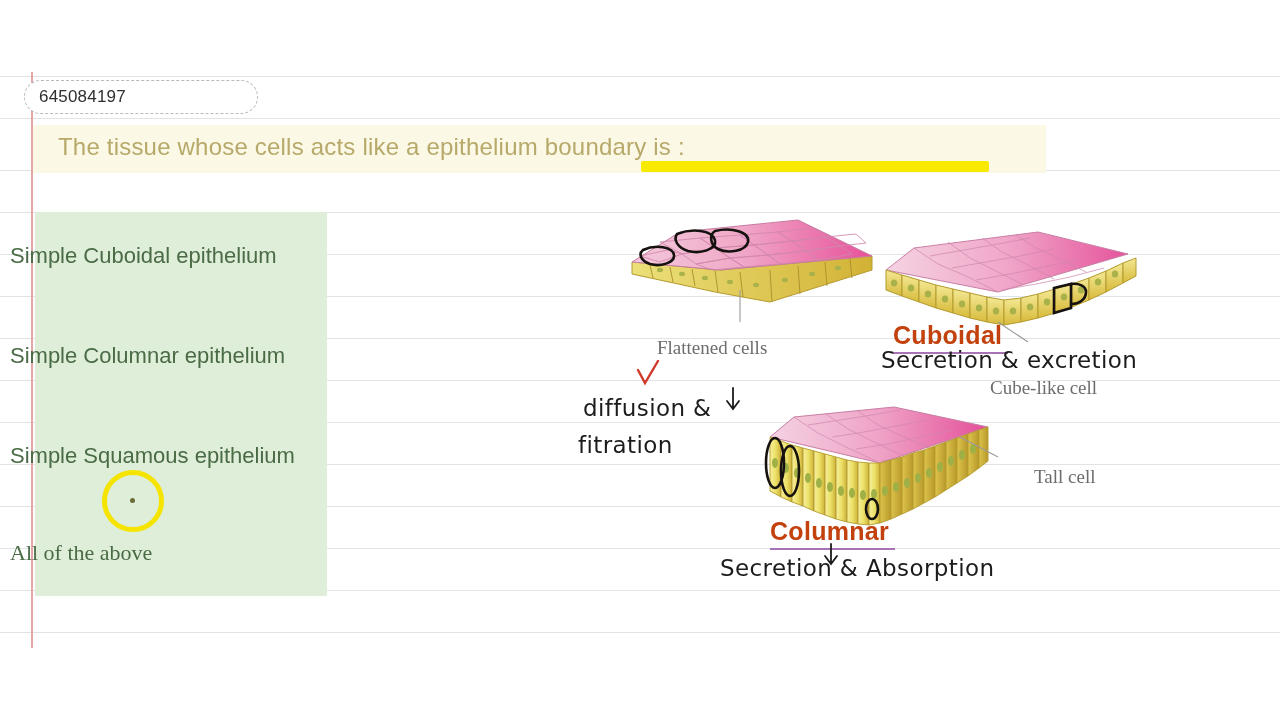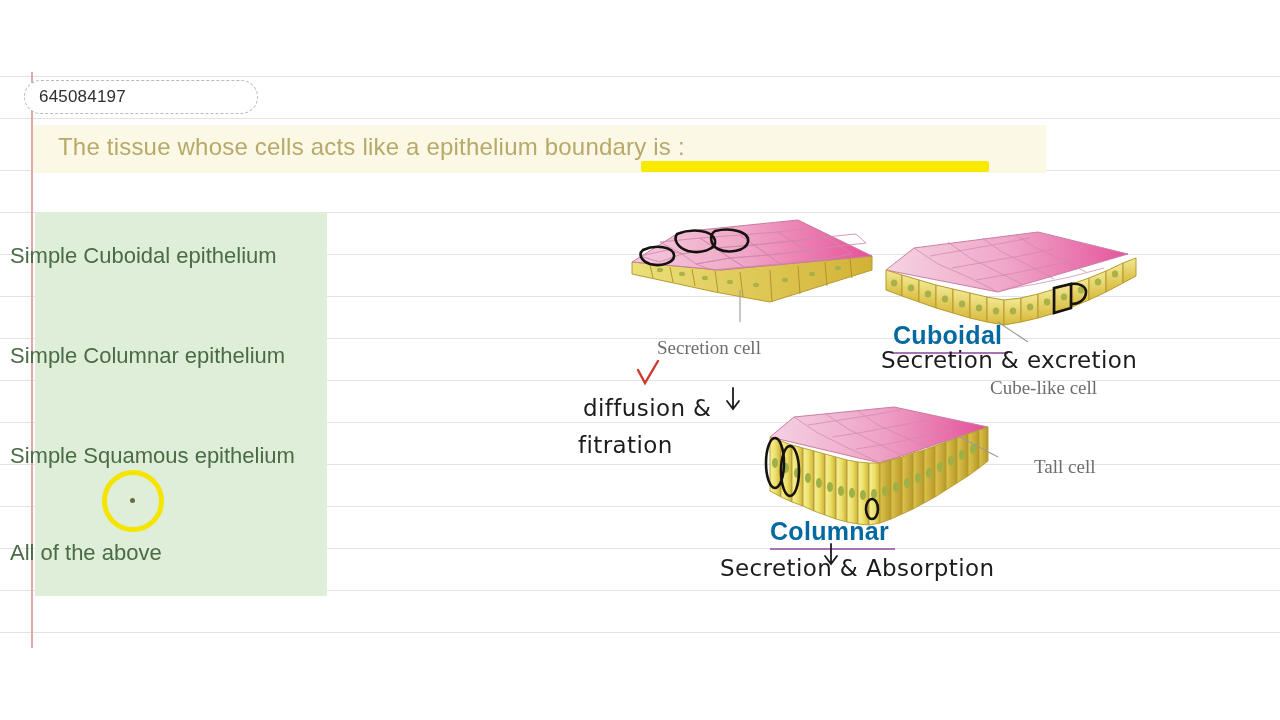--- a/index.html
+++ b/index.html
@@ -42,37 +42,37 @@
   .options{
     position:absolute;left:35px;top:212px;width:292px;height:384px;
     background:#dfeed9;
   }
   .opt{
     position:absolute;left:10px;font-size:22px;color:#4a6b45;white-space:nowrap;
   }
   .opt.o1{top:243px;}
   .opt.o2{top:343px;}
   .opt.o3{top:443px;}
-  .opt.o4{top:540px;}
+  .opt.o4{top:540px;font-family:Liberation Serif, serif;}
 
   .circle-mark{
     position:absolute;left:102px;top:470px;width:62px;height:62px;
     border:5px solid #f5e400;border-radius:50%;box-sizing:border-box;
   }
   .circle-dot{
     position:absolute;left:130px;top:498px;width:5px;height:5px;
     border-radius:50%;background:#6b6b3a;
   }
 
   
   .diagram{position:absolute;left:600px;top:195px;width:600px;height:420px;}
 
   .slab{position:absolute;}
   .lbl-type{
-    position:absolute;font-size:25px;color:#0369a1;font-weight:600;
+    position:absolute;font-size:25px;color:#c2410c;font-weight:600;
     letter-spacing:.3px;white-space:nowrap;
   }
   .lbl-type::after{
     content:"";position:absolute;left:0;right:-6px;bottom:-4px;height:2px;background:#a874b4;
   }
   .lbl-gray{
     position:absolute;font-family:"Liberation Serif", serif;font-size:19px;color:#6d6d6d;
     white-space:nowrap;
   }
   .hand{
@@ -186,21 +186,21 @@
 
       <g stroke="#15120f" stroke-width="2.6" fill="none" stroke-linecap="round">
         <path d="M57,24 C72,18 92,20 95,30 C97,40 80,44 68,41 C58,38 53,30 57,24"></path>
         <path d="M95,21 C112,17 130,22 128,32 C126,41 108,44 98,39 C90,35 89,25 95,21"></path>
         <path d="M23,40 C36,34 53,37 54,45 C55,53 40,57 30,54 C21,51 18,44 23,40"></path>
       </g>
 
       <path d="M120,80 L120,112" stroke="#9a9a9a" stroke-width="1.1" fill="none"></path>
     </svg>
 
-    <div class="lbl-gray" style="left:57px;top:142px;">Secretion cell</div>
+    <div class="lbl-gray" style="left:57px;top:142px;">Flattened cells</div>
     <svg style="position:absolute;left:36px;top:165px;" width="24" height="26" viewBox="0 0 24 26">
       <path d="M2,10 L9,23 L22,1" stroke="#d03a2a" stroke-width="2.4" fill="none" stroke-linecap="round"></path>
     </svg>
     <svg style="position:absolute;left:124px;top:192px;" width="18" height="26" viewBox="0 0 18 26">
       <path d="M9,1 L9,20 M3,14 L9,22 L15,14" stroke="#1c1c1c" stroke-width="1.8" fill="none" stroke-linecap="round"></path>
     </svg>
     <div class="hand" style="left:-17px;top:200px;">diffusion &amp;</div>
     <div class="hand" style="left:-22px;top:237px;">fitration</div>
 
     <svg class="slab" style="left:278px;top:35px;" width="265" height="115" viewBox="0 0 265 115">
@@ -355,21 +355,21 @@
         <ellipse cx="30" cy="66" rx="9" ry="25"></ellipse>
         <ellipse cx="112" cy="104" rx="6" ry="10"></ellipse>
       </g>
       <path d="M200,32 L238,52" stroke="#9a9a9a" stroke-width="1.1" fill="none"></path>
     </svg>
 
     <div class="lbl-type" style="left:170px;top:322px;">Columnar</div>
     <svg style="position:absolute;left:222px;top:348px;" width="18" height="26" viewBox="0 0 18 26">
       <path d="M9,1 L9,19 M3,13 L9,21 L15,13" stroke="#1c1c1c" stroke-width="1.8" fill="none" stroke-linecap="round"></path>
     </svg>
-    <div class="lbl-gray" style="left:434px;top:261px;">Tall cell</div>
+    <div class="lbl-gray" style="left:434px;top:271px;">Tall cell</div>
     <div class="hand" style="left:120px;top:360px;">Secretion  &amp;   Absorption</div>
   </div>
 
   <div class="logo">
     <svg style="position:absolute;left:0;top:-8px;" width="72" height="62" viewBox="0 0 72 62">
       <circle cx="27" cy="38" r="21" fill="none" stroke="#e8563a" stroke-width="7"></circle>
       <circle cx="27" cy="38" r="7" fill="#e8563a"></circle>
       <path d="M47,56 L47,18" stroke="#e8563a" stroke-width="7" stroke-linecap="round" fill="none"></path>
       <path d="M31,9 L52,2 L70,9 L49,17 Z" fill="#e8563a"></path>
       <path d="M62,12 L62,24" stroke="#e8563a" stroke-width="2.5" fill="none" stroke-linecap="round"></path>

